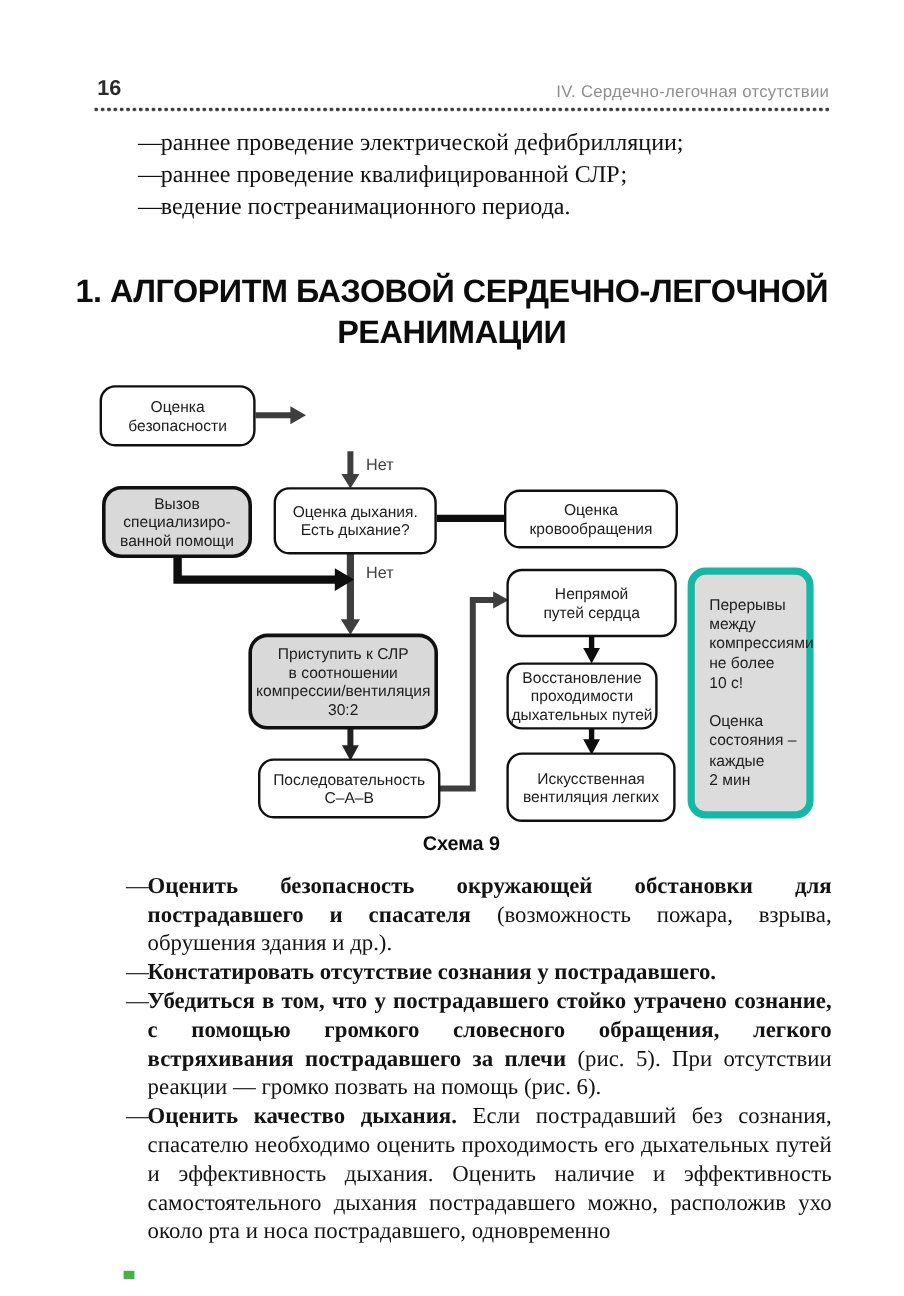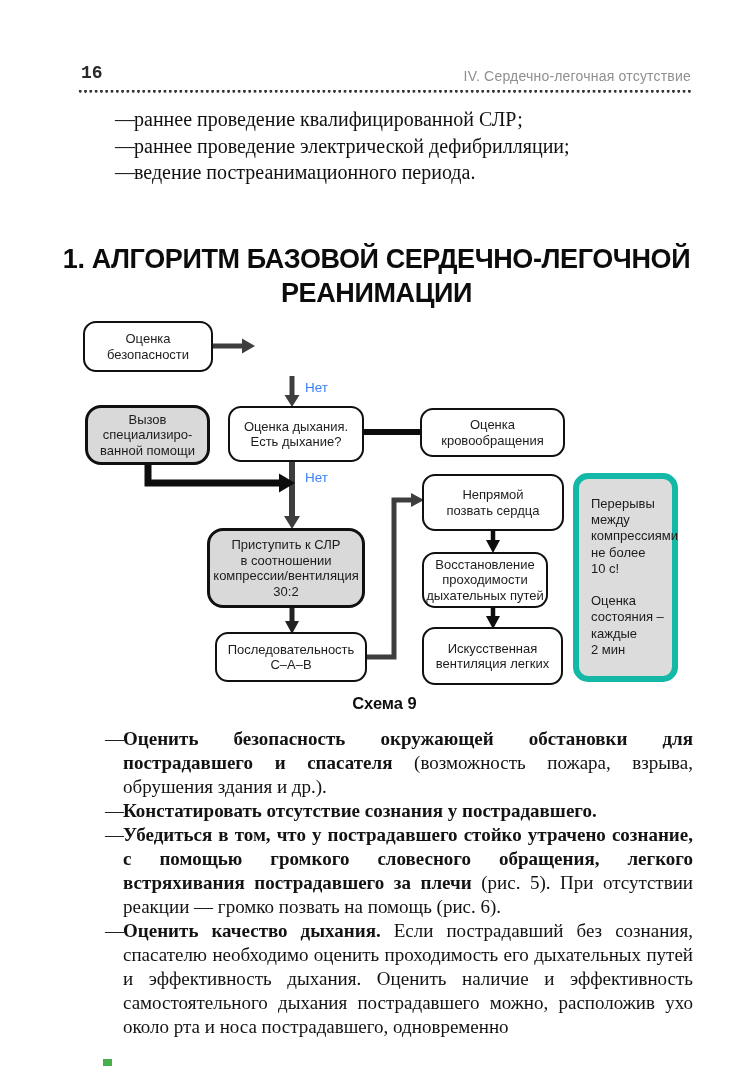--- a/index.html
+++ b/index.html
@@ -1,21 +1,21 @@
 <!DOCTYPE html>
 <html><head>
 <meta charset="utf-8">
 <style>
   html,body{margin:0;padding:0;}
   body{
     width:753px;height:1080px;position:relative;background:#ffffff;
     font-family:"Liberation Serif", serif;color:#161616;overflow:hidden;
   }
   
-  .page-num{position:absolute;left:81px;top:63px;font-family:Liberation Mono, monospace;
+  .page-num{position:absolute;left:81px;top:63px;font-family:Liberation Sans, sans-serif;
     font-weight:700;font-size:18px;color:#2a2a2a;text-align:center;}
   .page-section{position:absolute;right:62px;top:68px;font-family:"Liberation Sans",sans-serif;
     font-size:14px;color:#8f8f8f;letter-spacing:.2px;}
   .dotted-rule{position:absolute;left:78px;top:89px;width:614px;height:5px;
     background-image:radial-gradient(circle at 2.2px 2.2px,#353535 1.35px,transparent 1.7px);
     background-size:5.3px 5px;background-repeat:repeat-x;}
   
   .intro-list{position:absolute;left:115px;top:106px;width:590px;font-size:20px;line-height:26.5px;color:#101010;}
   .intro-item{white-space:nowrap;}
   .intro-item .marker{display:inline-block;width:19px;}
@@ -27,46 +27,46 @@
   .flowchart{position:absolute;left:0;top:300px;width:753px;height:420px;
     font-family:"Liberation Sans",sans-serif;}
   .fc-svg{position:absolute;left:0;top:0;}
   .fc-box{position:absolute;box-sizing:border-box;background:#ffffff;border:2.5px solid #101010;
     border-radius:13px;display:flex;align-items:center;justify-content:center;text-align:center;
     font-size:13px;line-height:15.5px;color:#1c1c1c;white-space:pre-line;padding:2px;}
   .fc-box.gray{background:#d9d9d9;border-width:3px;border-radius:16px;}
   .fc-note{position:absolute;box-sizing:border-box;background:#dcdcdc;border:6px solid #14b8a6;
     border-radius:15px;font-size:13px;line-height:16.2px;color:#1c1c1c;white-space:pre-line;
     padding:17px 3px 0 12px;text-align:left;}
-  .fc-label{position:absolute;font-size:13.5px;color:#3b82f6;}
+  .fc-label{position:absolute;font-size:13.5px;color:#404040;}
   .fc-caption{position:absolute;left:0;width:100%;top:394px;text-align:center;font-weight:700;
     font-size:16.5px;color:#0e0e0e;padding-left:16px;box-sizing:border-box;}
   
   .body-list{position:absolute;left:105px;top:727px;width:588px;font-size:19px;line-height:24px;
     text-align:justify;color:#131313;}
   .body-item{position:relative;padding-left:18px;}
   .body-item .marker{position:absolute;left:0;top:0;}
   .body-item .b{font-weight:700;}
   
   .artifact{position:absolute;left:103px;top:1059px;width:9px;height:7px;background:#47b04b;}
 </style>
 </head>
 <body>
 
 <div class="page-num">16</div>
-<div class="page-section">IV. Сердечно-легочная отсутствие</div>
+<div class="page-section">IV. Сердечно-легочная отсутствии</div>
 <div class="dotted-rule"></div>
 
 <div class="intro-list">
+  <div class="intro-item"><span class="marker">—</span><span>раннее проведение электрической дефибрилляции;</span></div>
   <div class="intro-item"><span class="marker">—</span><span>раннее проведение квалифицированной СЛР;</span></div>
-  <div class="intro-item"><span class="marker">—</span><span>раннее проведение электрической дефибрилляции;</span></div>
   <div class="intro-item"><span class="marker">—</span><span>ведение постреанимационного периода.</span></div>
 </div>
 
-<h1 class="section-title" style="margin:16px;">1. АЛГОРИТМ БАЗОВОЙ СЕРДЕЧНО-ЛЕГОЧНОЙ
+<h1 class="section-title" style="margin:0;">1. АЛГОРИТМ БАЗОВОЙ СЕРДЕЧНО-ЛЕГОЧНОЙ
 РЕАНИМАЦИИ</h1>
 
 <div class="flowchart">
   <svg class="fc-svg" width="753" height="420" viewBox="0 0 753 420">
 
     <g>
       <line x1="213" y1="46" x2="243" y2="46" stroke="#3e3e3e" stroke-width="5"></line>
       <polygon points="242,38.5 242,53.5 255,46" fill="#3e3e3e"></polygon>
     </g>
 
@@ -119,21 +119,21 @@
 Есть дыхание?</div>
   <div class="fc-box" style="left:420px;top:108px;width:145px;height:49px;">Оценка
 кровообращения</div>
   <div class="fc-box gray" style="left:207px;top:228px;width:158px;height:80px;">Приступить к СЛР
 в соотношении
 компрессии/вентиляция
 30:2</div>
   <div class="fc-box" style="left:215px;top:332px;width:152px;height:50px;">Последовательность
 С–А–В</div>
   <div class="fc-box" style="left:422px;top:174px;width:142px;height:57px;">Непрямой
-позвать сердца</div>
+путей сердца</div>
   <div class="fc-box" style="left:422px;top:252px;width:126px;height:56px;">Восстановление
 проходимости
 дыхательных путей</div>
   <div class="fc-box" style="left:422px;top:327px;width:141px;height:58px;">Искусственная
 вентиляция легких</div>
   <div class="fc-note" style="left:573px;top:173px;width:105px;height:209px;">Перерывы
 между
 компрессиями
 не более
 10 с!

